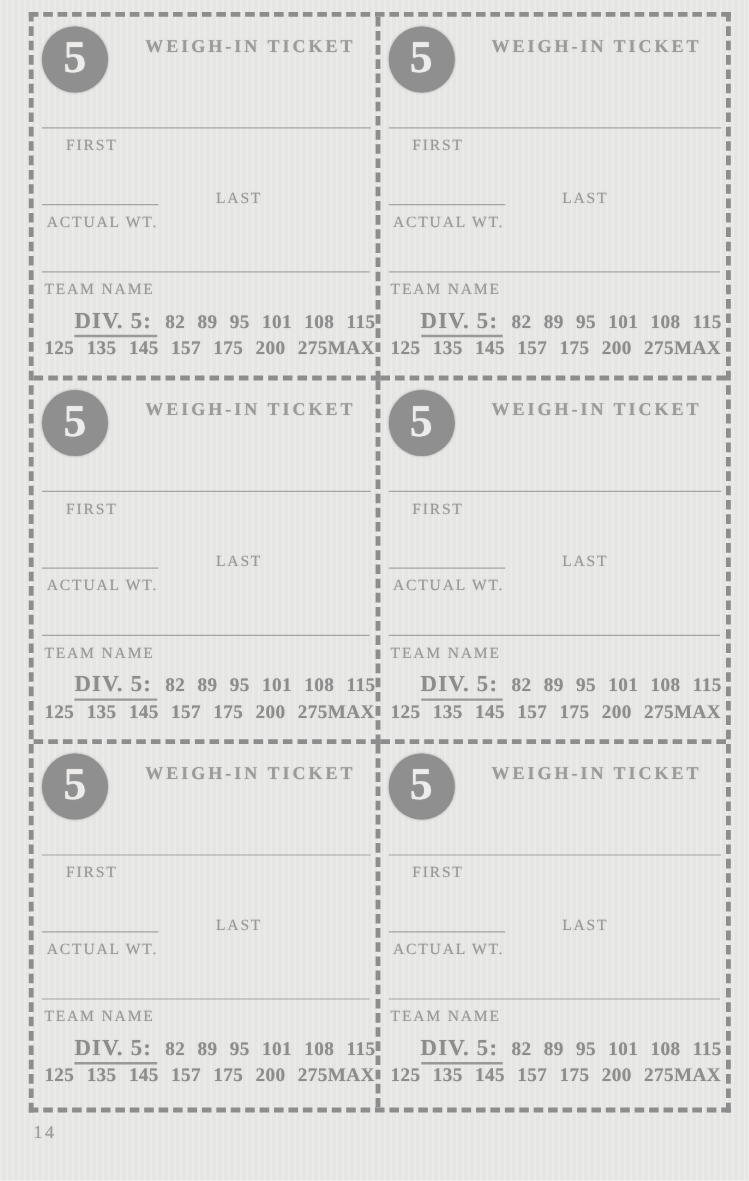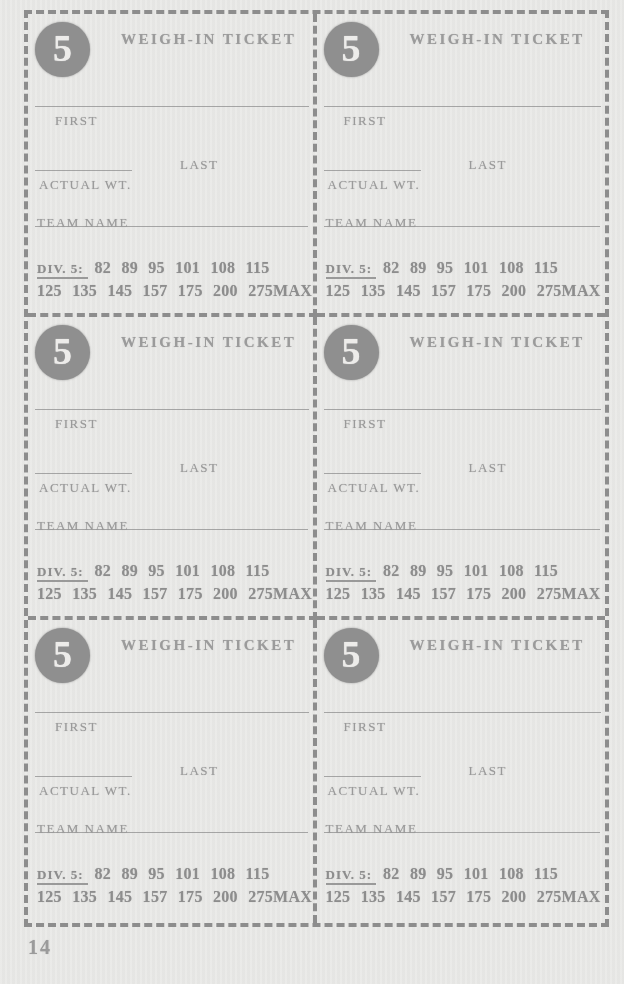--- a/index.html
+++ b/index.html
@@ -86,50 +86,51 @@
   .label {
     position: absolute;
     font-size: 13px;
     letter-spacing: 1.5px;
     color: #9a9a9a;
     white-space: nowrap;
   }
   .label-first { left: 27px; top: 99px; }
   .label-last  { left: 152px; top: 99px; margin-top: 44px; }
   .label-wt    { left: 11px; top: 163px; font-family: Liberation Serif, serif; }
-  .label-team  { left: 9px;  top: 201px; }
+  .label-team  { left: 9px;  top: 219px; }
 
   .divisions {
     position: absolute;
     left: 9px;
     right: 1px;
     top: 243px;
     line-height: 22px;
     font-weight: bold;
     color: #8d8d8d;
     white-space: nowrap;
   }
   .div-label {
-    font-size: 13px;
+    font-size: 19px;
     letter-spacing: 1px;
     border-bottom: 2px solid rgba(140,140,140,0.85);
     padding: 0 4px 1px 0;
     margin-right: 7px;
+    margin-left: 25px;
   }
   .weights {
     font-size: 16px;
     word-spacing: 6px;
     letter-spacing: 0.3px;
   }
   .page-number {
     position: absolute;
     left: 28px;
     top: 936px;
-    font-size: 20px;
-    font-weight: bold;
+    font-size: 15px;
+    font-weight: normal;
     letter-spacing: 2px;
     color: #9b9b9b;
   }
 </style>
 </head>
 <body>
 
 <div class="page">
   <div class="sheet">
   <div class="ticket">

